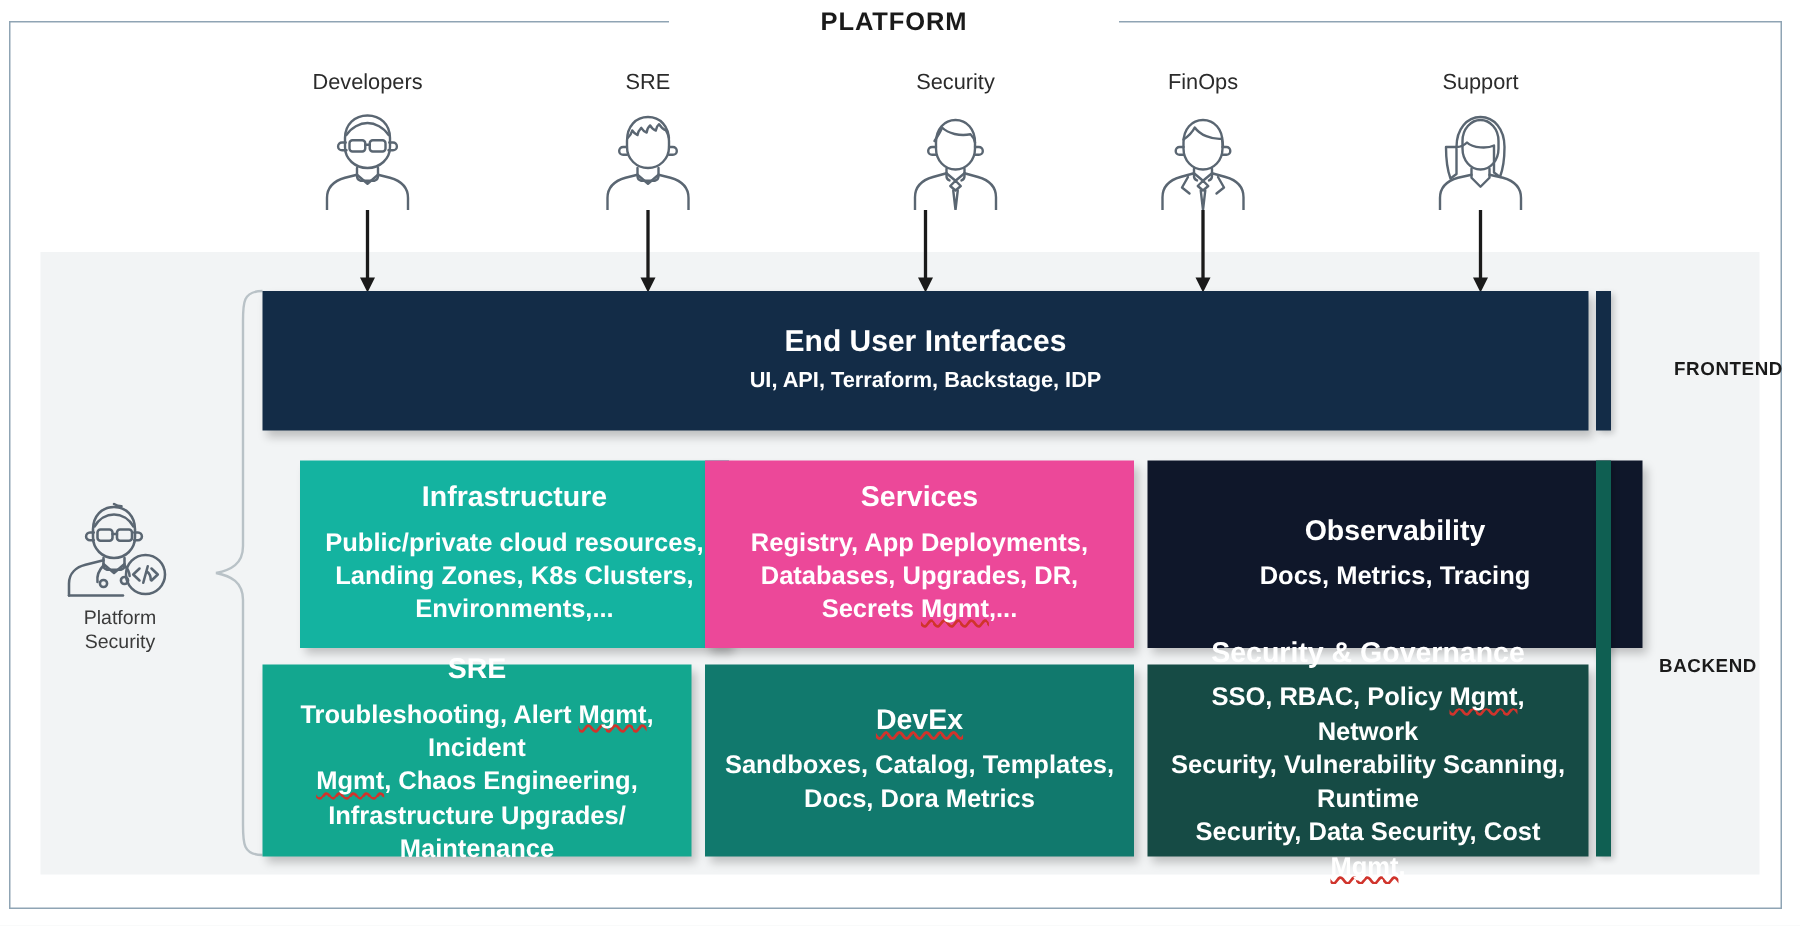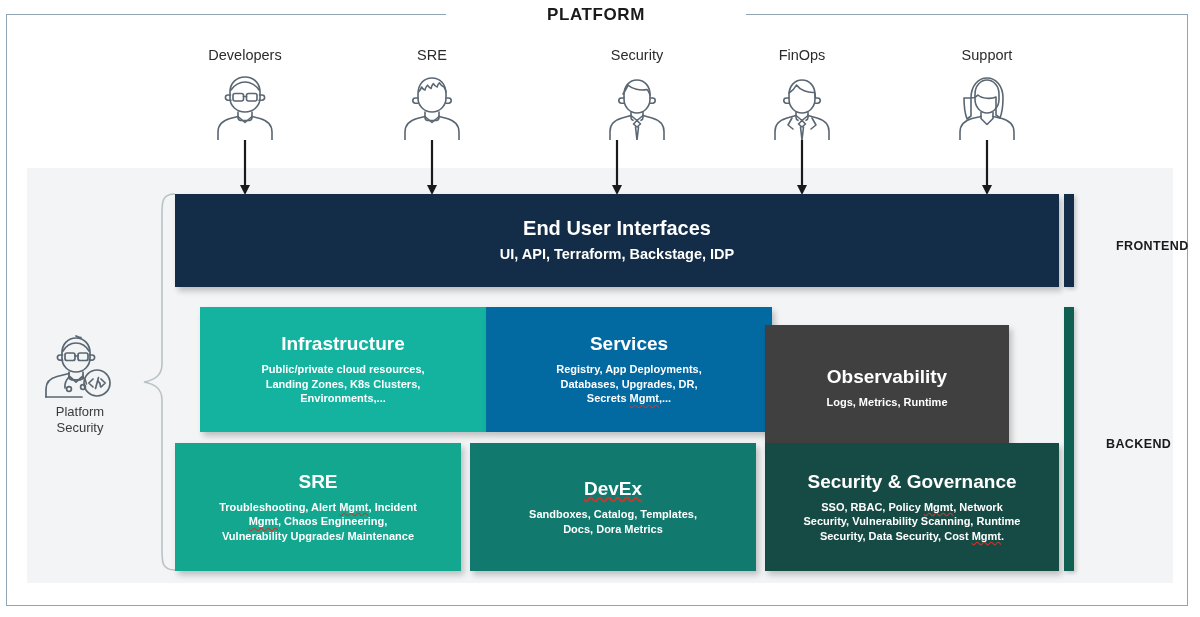--- a/index.html
+++ b/index.html
@@ -58,29 +58,29 @@
     padding:6px 10px;
   }
   .box .t{font-weight:bold;line-height:1.18;}
   .box .s{line-height:1.32;font-weight:bold;}
 
   #box-frontend{left:175px;top:194px;width:884px;height:93px;background:#132c47;}
   #box-frontend .t{font-size:20px;margin-bottom:5px;}
   #box-frontend .s{font-size:14.5px;}
 
   #box-infrastructure{left:175px;top:307px;width:286px;height:125px;background:#14b3a0;margin-left:25px;}
-  #box-services{left:486px;top:307px;width:286px;height:125px;background:#0369a1;}
-  #box-observability{left:765px;top:325px;width:244px;height:125px;background:#404040;}
+  #box-services{left:470px;top:307px;width:286px;height:125px;background:#ec4899;}
+  #box-observability{left:765px;top:307px;width:330px;height:125px;background:#0f172a;}
 
   #box-sre{left:175px;top:443px;width:286px;height:128px;background:#13a78f;}
   #box-devex{left:470px;top:443px;width:286px;height:128px;background:#11796d;}
   #box-security{left:765px;top:443px;width:294px;height:128px;background:#164b45;}
 
   .row-box .t{font-size:19px;margin-bottom:7px;}
-  .row-box .s{font-size:11px;}
+  .row-box .s{font-size:17px;}
 
   
   .rail{position:absolute;width:10px;box-shadow:2px 2px 4px rgba(0,0,0,.2);}
   #rail-frontend{left:1064px;top:194px;height:93px;background:#132c47;}
   #rail-backend{left:1064px;top:307px;height:264px;background:#0f5f52;}
   .rail-label{
     position:absolute;font-size:12.5px;font-weight:bold;color:#1a1a1a;
     letter-spacing:.4px;
     margin-left:30px;
   }
@@ -260,30 +260,30 @@
     <div class="s">
       <div>Registry, App Deployments,</div>
       <div>Databases, Upgrades, DR,</div>
       <div>Secrets <span class="sq">Mgmt</span>,...</div>
     </div>
   </div>
 
   <div class="box row-box" id="box-observability">
     <div class="t">Observability</div>
     <div class="s">
-      <div>Logs, Metrics, Runtime</div>
+      <div>Docs, Metrics, Tracing</div>
     </div>
   </div>
 
   <div class="box row-box" id="box-sre">
     <div class="t">SRE</div>
     <div class="s">
       <div>Troubleshooting, Alert <span class="sq">Mgmt</span>, Incident</div>
       <div><span class="sq">Mgmt</span>, Chaos Engineering,</div>
-      <div>Vulnerability Upgrades/ Maintenance</div>
+      <div>Infrastructure Upgrades/ Maintenance</div>
     </div>
   </div>
 
   <div class="box row-box" id="box-security">
     <div class="t">Security &amp; Governance</div>
     <div class="s">
       <div>SSO, RBAC, Policy <span class="sq">Mgmt</span>, Network</div>
       <div>Security, Vulnerability Scanning, Runtime</div>
       <div>Security, Data Security, Cost <span class="sq">Mgmt</span>.</div>
     </div>

